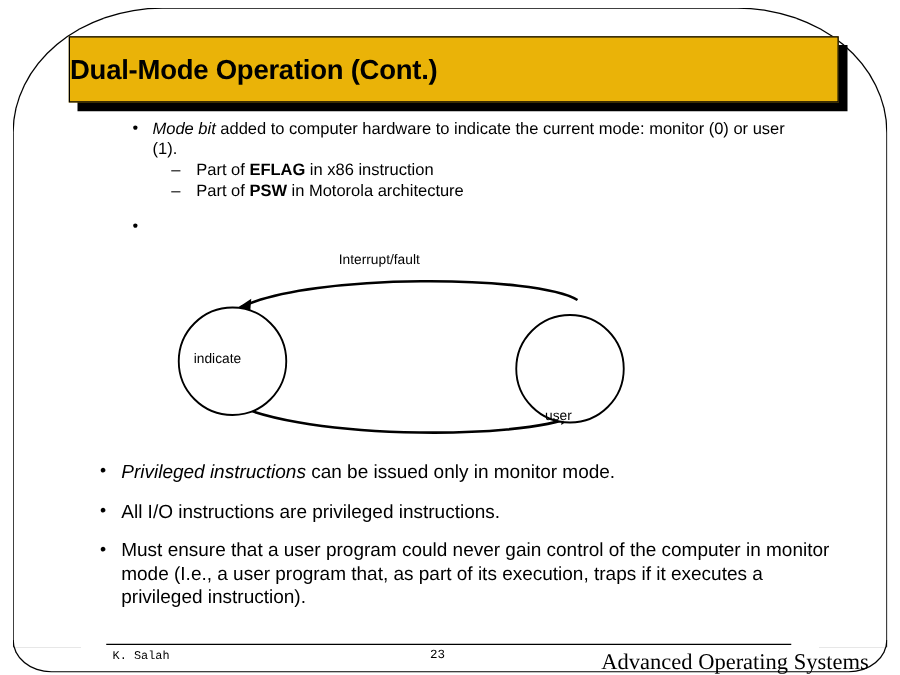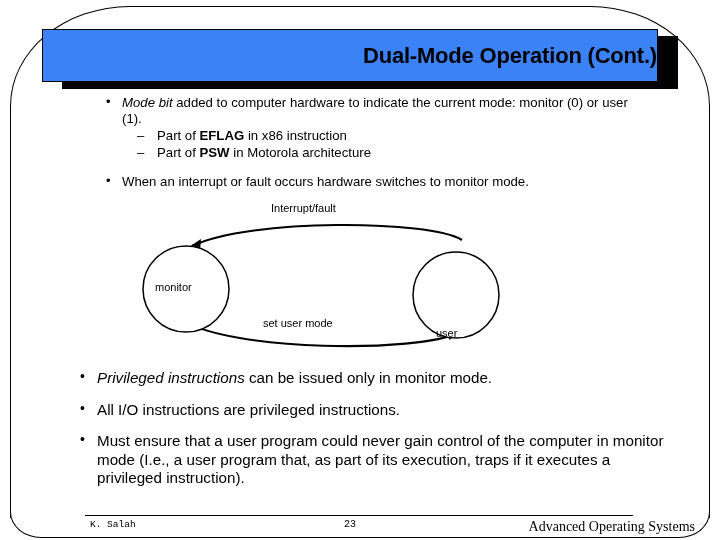--- a/index.html
+++ b/index.html
@@ -53,30 +53,30 @@
   .title-shadow {
     position: absolute;
     left: 62px;
     top: 36px;
     width: 616px;
     height: 53px;
     background: #000;
   }
   .title-box {
     position: absolute;
-    left: 42px;
+    left: 55px;
     top: 29px;
     width: 616px;
     height: 53px;
-    background: #3b82f6;
+    background: #eab308;
     border: 1.6px solid #000;
     box-sizing: border-box;
     display: flex;
     align-items: center;
-    justify-content: flex-end;
+    justify-content: flex-start;
   }
   .title-text {
     font-size: 22px;
     font-weight: bold;
     letter-spacing: -0.2px;
     white-space: nowrap;
   }
 
   
   .upper-block {
@@ -170,21 +170,21 @@
     top: 519px;
     font-size: 9.5px;
     white-space: nowrap;
     font-family: Liberation Mono, monospace;
   }
   #footer-author { left: 90px; }
   #footer-page   { left: 344px; font-size: 10px; text-align: center; }
   #footer-course {
     right: 25px;
     font-family: "Liberation Serif", serif;
-    font-size: 14px;
+    font-size: 18px;
   }
 </style>
 </head>
 <body>
 
 <div id="slide">
 
   <div class="frame"></div>
   <div class="frame-bottom"></div>
 
@@ -205,42 +205,40 @@
       <span>Part of </span><b class="st">EFLAG</b><span> in x86 instruction</span>
     </div>
 
     <div class="sub-row">
       <span class="dash">–</span>
       <span>Part of </span><b class="st">PSW</b><span> in Motorola architecture</span>
     </div>
 
     <div class="bullet-row spacer-bullet">
       <span class="dot">•</span>
-      <span>When an interrupt or fault occurs hardware switches to monitor mode.</span>
     </div>
 
   </div>
 
   <div class="diagram">
     <svg width="720" height="165" viewBox="0 0 720 165">
 
       <path d="M 462,50 C 430,30 250,28 192,56" fill="none" stroke="#000" stroke-width="2.1"></path>
       <polygon points="186,59 201,49 200,61" fill="#000"></polygon>
 
       <path d="M 178,128 C 230,163 420,162 458,143" fill="none" stroke="#000" stroke-width="2.1"></path>
       <polygon points="464,140 449,150 450,138" fill="#000"></polygon>
 
       <circle cx="186" cy="99" r="43" fill="#fff" stroke="#000" stroke-width="1.5"></circle>
       <circle cx="456" cy="105" r="43" fill="#fff" stroke="#000" stroke-width="1.5"></circle>
     </svg>
   </div>
 
   <span class="dlabel" id="label-interrupt">Interrupt/fault</span>
-  <span class="dlabel" id="label-setuser">set user mode</span>
-  <span class="dlabel" id="label-monitor">monitor</span>
+  <span class="dlabel" id="label-monitor">indicate</span>
   <span class="dlabel" id="label-user">user</span>
 
   <div class="lower-block">
 
     <div class="lower-row">
       <span class="dot">•</span>
       <span><i class="em">Privileged instructions</i><span> can be issued only in monitor mode.</span></span>
     </div>
 
     <div class="lower-row">

